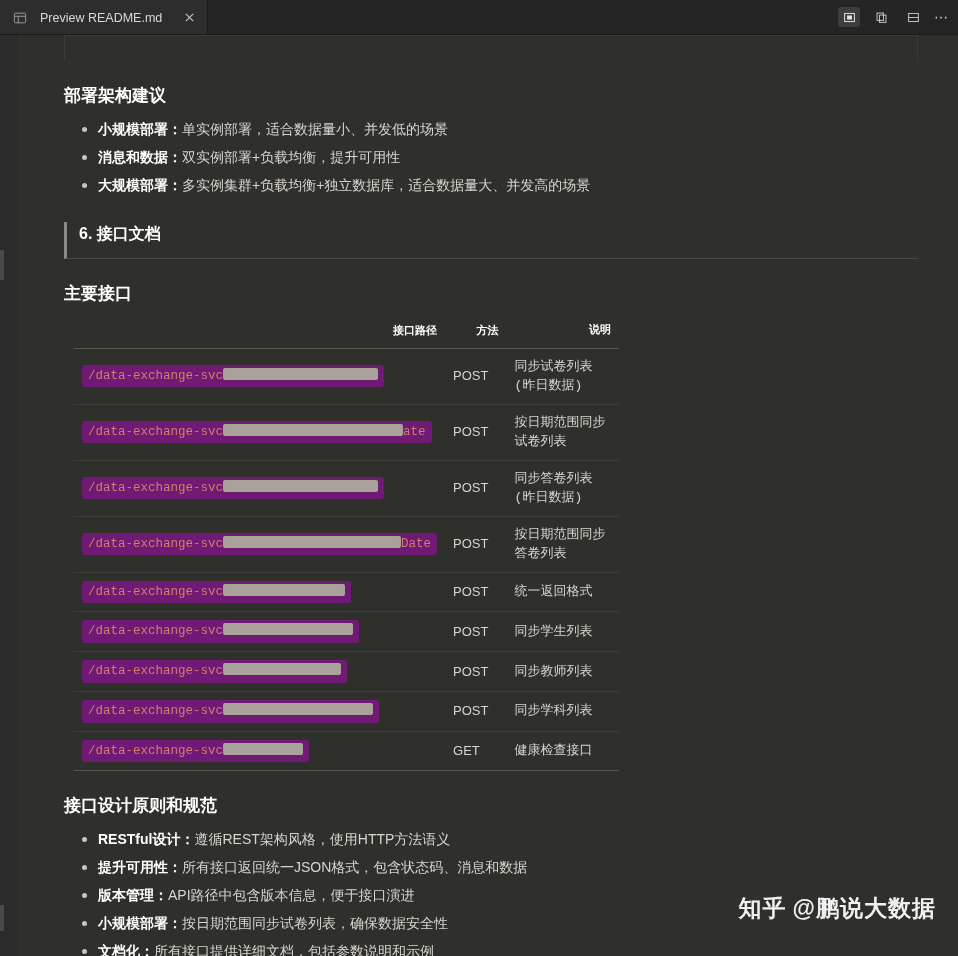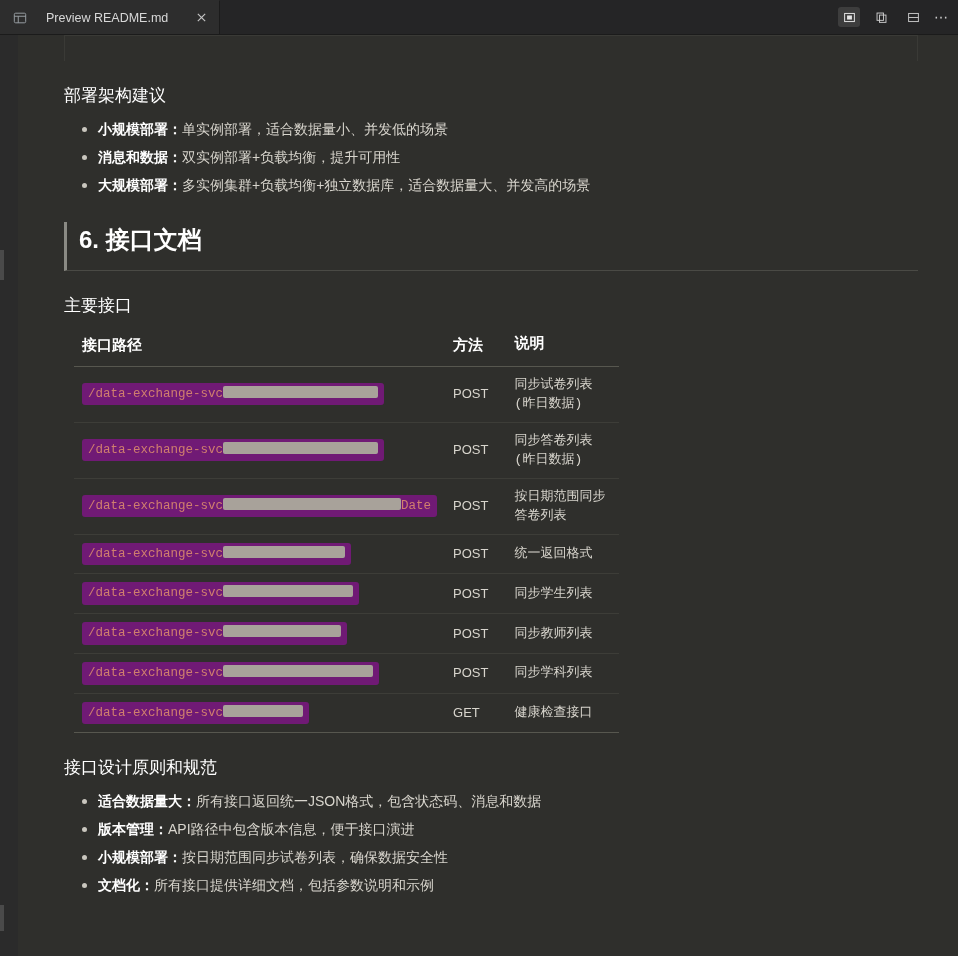--- a/index.html
+++ b/index.html
@@ -24,21 +24,21 @@
     background: #252526;
     display: flex;
     align-items: stretch;
     flex: 0 0 35px;
     border-bottom: 1px solid #1b1b1b;
     position: relative;
   }
   .tab {
     display: flex;
     align-items: center;
-    gap: 19px;
+    gap: 13px;
     padding: 0 10px 0 12px;
     background: #2d2d2d;
     color: #d8d8d8;
     font-size: 12.5px;
     border-right: 1px solid #1b1b1b;
     border-top: 1px solid #3f7fbf00;
     max-width: 260px;
   }
   .tab .tabicon {
     width: 15px; height: 15px;
@@ -115,24 +115,24 @@
     border-left: 1px solid #3a3a36;
     border-right: 1px solid #3a3a36;
     margin-left: 46px;
     margin-right: 40px;
   }
 
   h3.sect {
     font-size: 17px;
     color: #ffffff;
     margin: 22px 0 10px 0;
-    font-weight: normal;
+    font-weight: bold;
   }
   h2.bigsect {
-    font-size: 24px;
+    font-size: 16px;
     color: #ffffff;
     font-weight: bold;
     margin: 26px 0 5px 0;
     padding: 0 0 12px 12px;
     border-left: 3px solid #8a8a84;
     border-bottom: 1px solid #4a4a45;
   }
   ul.bul {
     margin: 0;
     padding-left: 34px;
@@ -155,22 +155,22 @@
   .b { font-weight: bold; color: #ffffff; }
 
   
   table.api {
     border-collapse: collapse;
     margin-top: 10px;
     margin-left: 10px;
     width: 545px;
   }
   table.api th {
-    text-align: left;
-    font-size: 15px;
+    text-align: right;
+    font-size: 11px;
     color: #ffffff;
     font-weight: bold;
     padding: 6px 8px 9px 8px;
     border-bottom: 1px solid #57574f;
     margin-top: 40px;
   }
   table.api td {
     padding: 8px 8px;
     font-size: 13px;
     color: #d8d5cd;
@@ -304,20 +304,25 @@
               <th class="c-desc">说明</th>
             </tr>
           </thead>
           <tbody>
               <tr>
                 <td class="c-path"><code class="path"><span>/data-exchange-svc</span><span class="redacted" style="width: 155px;"></span></code></td>
                 <td class="c-method">POST</td>
                 <td class="c-desc">同步试卷列表(昨日数据)</td>
               </tr>
               <tr>
+                <td class="c-path"><code class="path"><span>/data-exchange-svc</span><span class="redacted" style="width: 180px;"></span><span class="tail">ate</span></code></td>
+                <td class="c-method">POST</td>
+                <td class="c-desc">按日期范围同步试卷列表</td>
+              </tr>
+              <tr>
                 <td class="c-path"><code class="path"><span>/data-exchange-svc</span><span class="redacted" style="width: 155px;"></span></code></td>
                 <td class="c-method">POST</td>
                 <td class="c-desc">同步答卷列表(昨日数据)</td>
               </tr>
               <tr>
                 <td class="c-path"><code class="path"><span>/data-exchange-svc</span><span class="redacted" style="width: 178px;"></span><span class="tail">Date</span></code></td>
                 <td class="c-method">POST</td>
                 <td class="c-desc">按日期范围同步答卷列表</td>
               </tr>
               <tr>
@@ -343,25 +348,29 @@
               <tr>
                 <td class="c-path"><code class="path"><span>/data-exchange-svc</span><span class="redacted" style="width: 80px;"></span></code></td>
                 <td class="c-method">GET</td>
                 <td class="c-desc">健康检查接口</td>
               </tr>
             </tbody>
         </table>
 
         <h3 class="sect">接口设计原则和规范</h3>
         <ul class="bul">
-          <li><span class="b">适合数据量大：</span><span>所有接口返回统一JSON格式，包含状态码、消息和数据</span></li>
+          <li><span class="b">RESTful设计：</span><span>遵循REST架构风格，使用HTTP方法语义</span></li>
+          <li><span class="b">提升可用性：</span><span>所有接口返回统一JSON格式，包含状态码、消息和数据</span></li>
           <li><span class="b">版本管理：</span><span>API路径中包含版本信息，便于接口演进</span></li>
           <li><span class="b">小规模部署：</span><span>按日期范围同步试卷列表，确保数据安全性</span></li>
           <li><span class="b">文档化：</span><span>所有接口提供详细文档，包括参数说明和示例</span></li>
         </ul>
 
       </div>
 
+      <div class="watermark">
+        <span class="wm-logo">知乎</span><span>@鹏说大数据</span>
+      </div>
     </div>
 
     <div class="right-edge"></div>
   </div>
 </div>
 
 </body></html>

